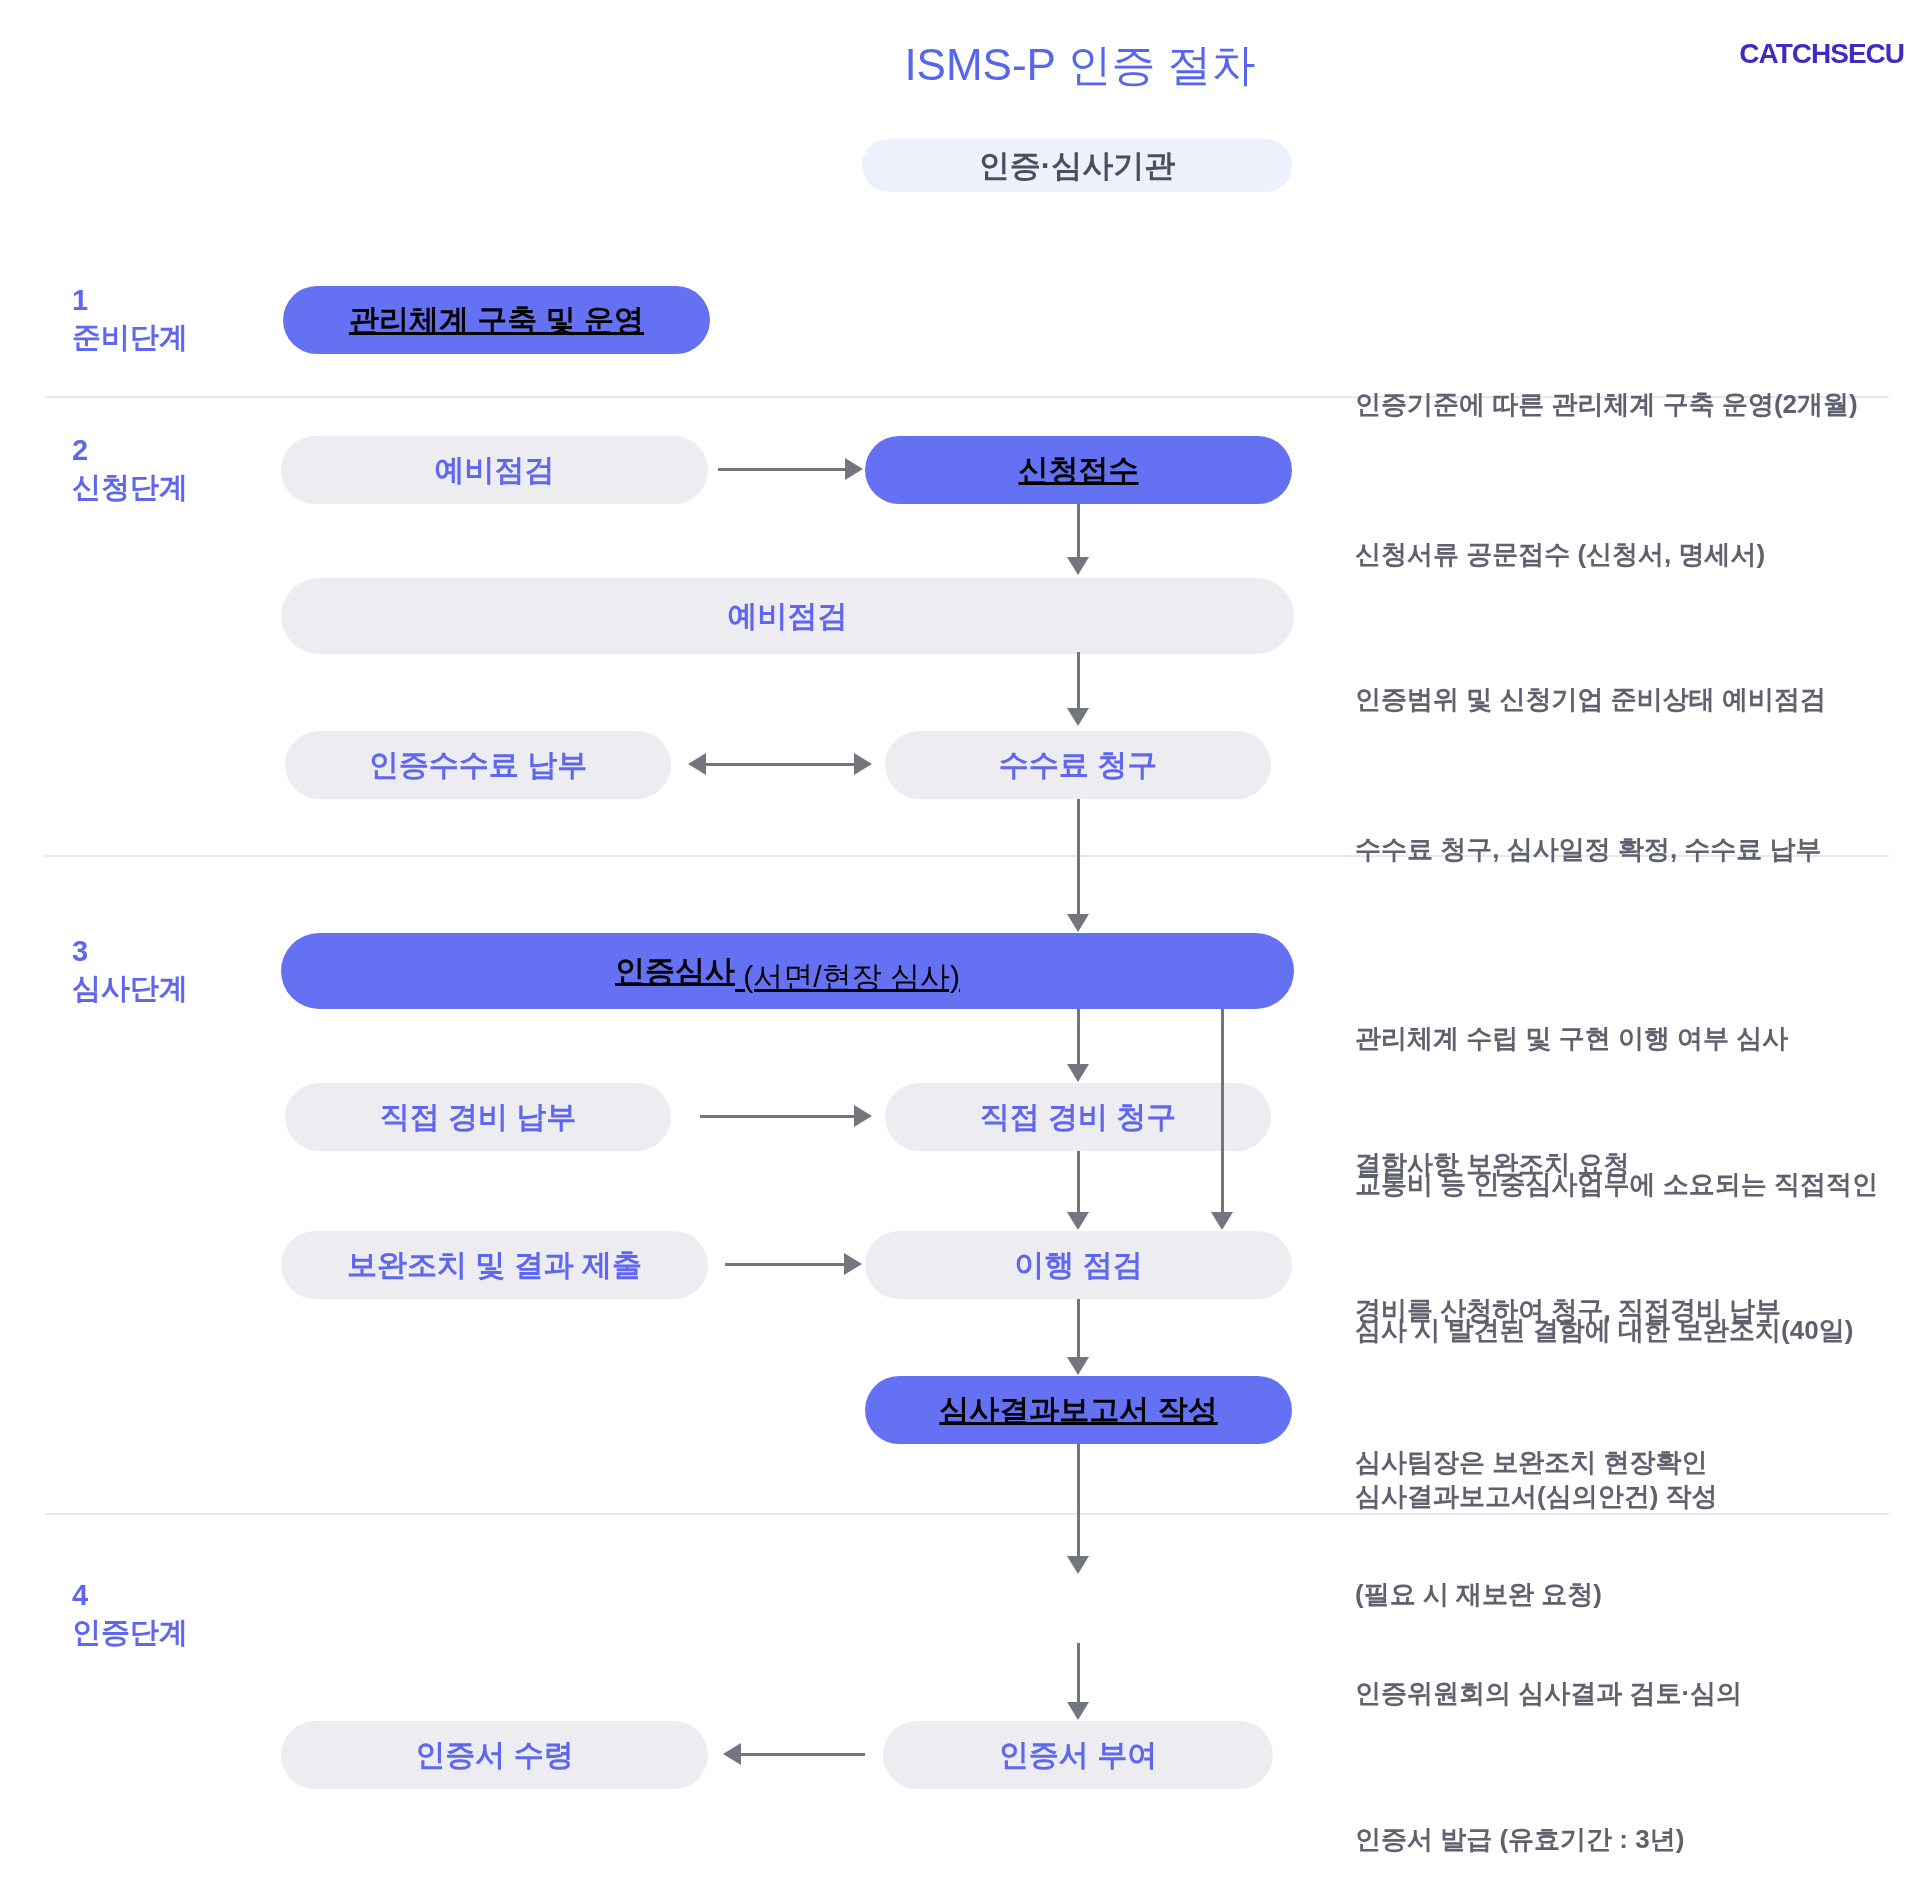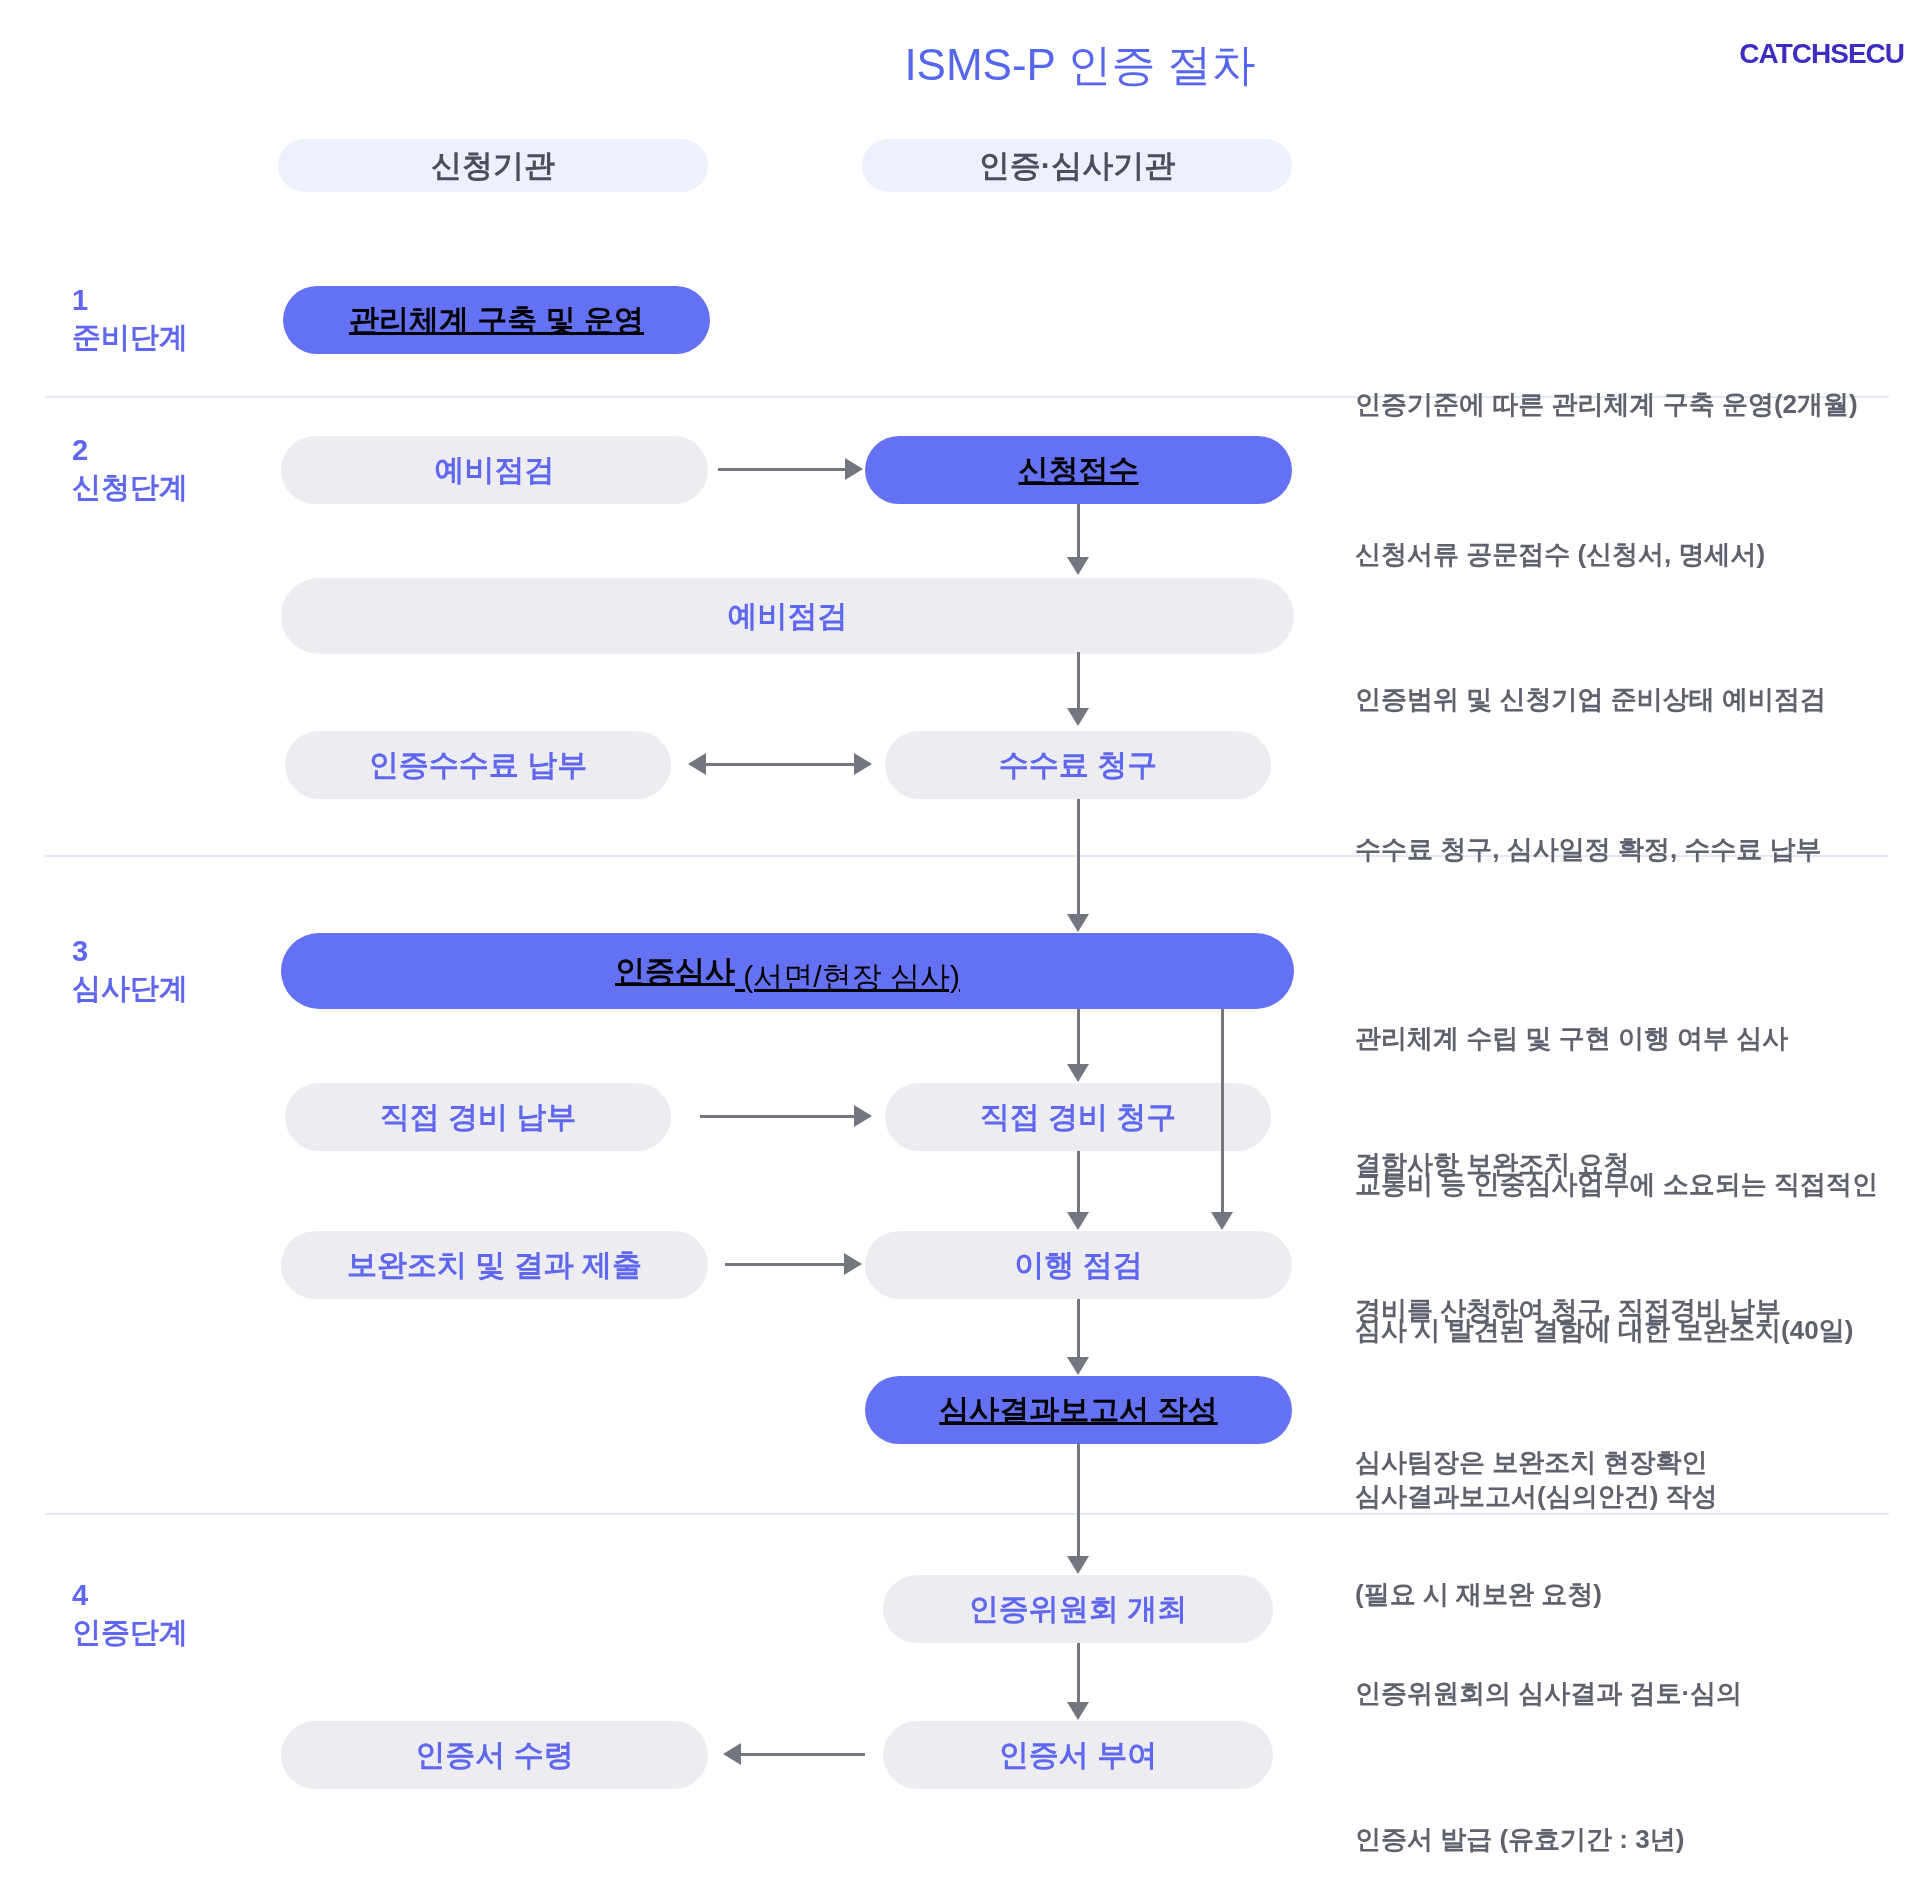--- a/index.html
+++ b/index.html
@@ -69,21 +69,20 @@
   }
 </style>
 </head>
 <body>
 
 <div class="canvas">
 
   <div class="title">ISMS-P 인증 절차</div>
   <div class="logo">CATCHSECU</div>
 
-  <div class="colhead" style="left:278px;top:139px;width:430px;">신청기관</div>
   <div class="colhead" style="left:862px;top:139px;width:430px;">인증·심사기관</div>
 
   <div class="stage" style="left:72px;top:282px;">
     <div>1</div>
     <div>준비단계</div>
   </div>
   <div class="stage" style="left:72px;top:432px;">
     <div>2</div>
     <div>신청단계</div>
   </div>
@@ -108,21 +107,20 @@
   <div class="pill gray" style="left:285px;top:731px;width:386px;">인증수수료 납부</div>
   <div class="pill gray" style="left:885px;top:731px;width:386px;">수수료 청구</div>
 
   <div class="pill purple tall" style="left:281px;top:933px;width:1013px;"><span>인증심사</span><span class="sub"> (서면/현장 심사)</span></div>
   <div class="pill gray" style="left:285px;top:1083px;width:386px;">직접 경비 납부</div>
   <div class="pill gray" style="left:885px;top:1083px;width:386px;">직접 경비 청구</div>
   <div class="pill gray" style="left:281px;top:1231px;width:427px;">보완조치 및 결과 제출</div>
   <div class="pill gray" style="left:865px;top:1231px;width:427px;">이행 점검</div>
   <div class="pill purple" style="left:865px;top:1376px;width:427px;">심사결과보고서 작성</div>
 
-  <div class="pill gray" style="left:883px;top:1575px;width:390px;">인증위원회 개최</div>
   <div class="pill gray" style="left:281px;top:1721px;width:427px;">인증서 수령</div>
   <div class="pill gray" style="left:883px;top:1721px;width:390px;">인증서 부여</div>
 
   <div class="arrow-h right" style="left:718px;top:468px;width:128px;"></div>
   <div class="arrow-v down" style="left:1077px;top:504px;height:54px;"></div>
   <div class="arrow-v down" style="left:1077px;top:652px;height:57px;"></div>
   <div class="arrow-h right left" style="left:705px;top:763px;width:150px;"></div>
   <div class="arrow-v down" style="left:1077px;top:799px;height:116px;"></div>
   <div class="arrow-v down" style="left:1077px;top:1009px;height:56px;"></div>
   <div class="arrow-v down" style="left:1221px;top:1009px;height:204px;"></div>

